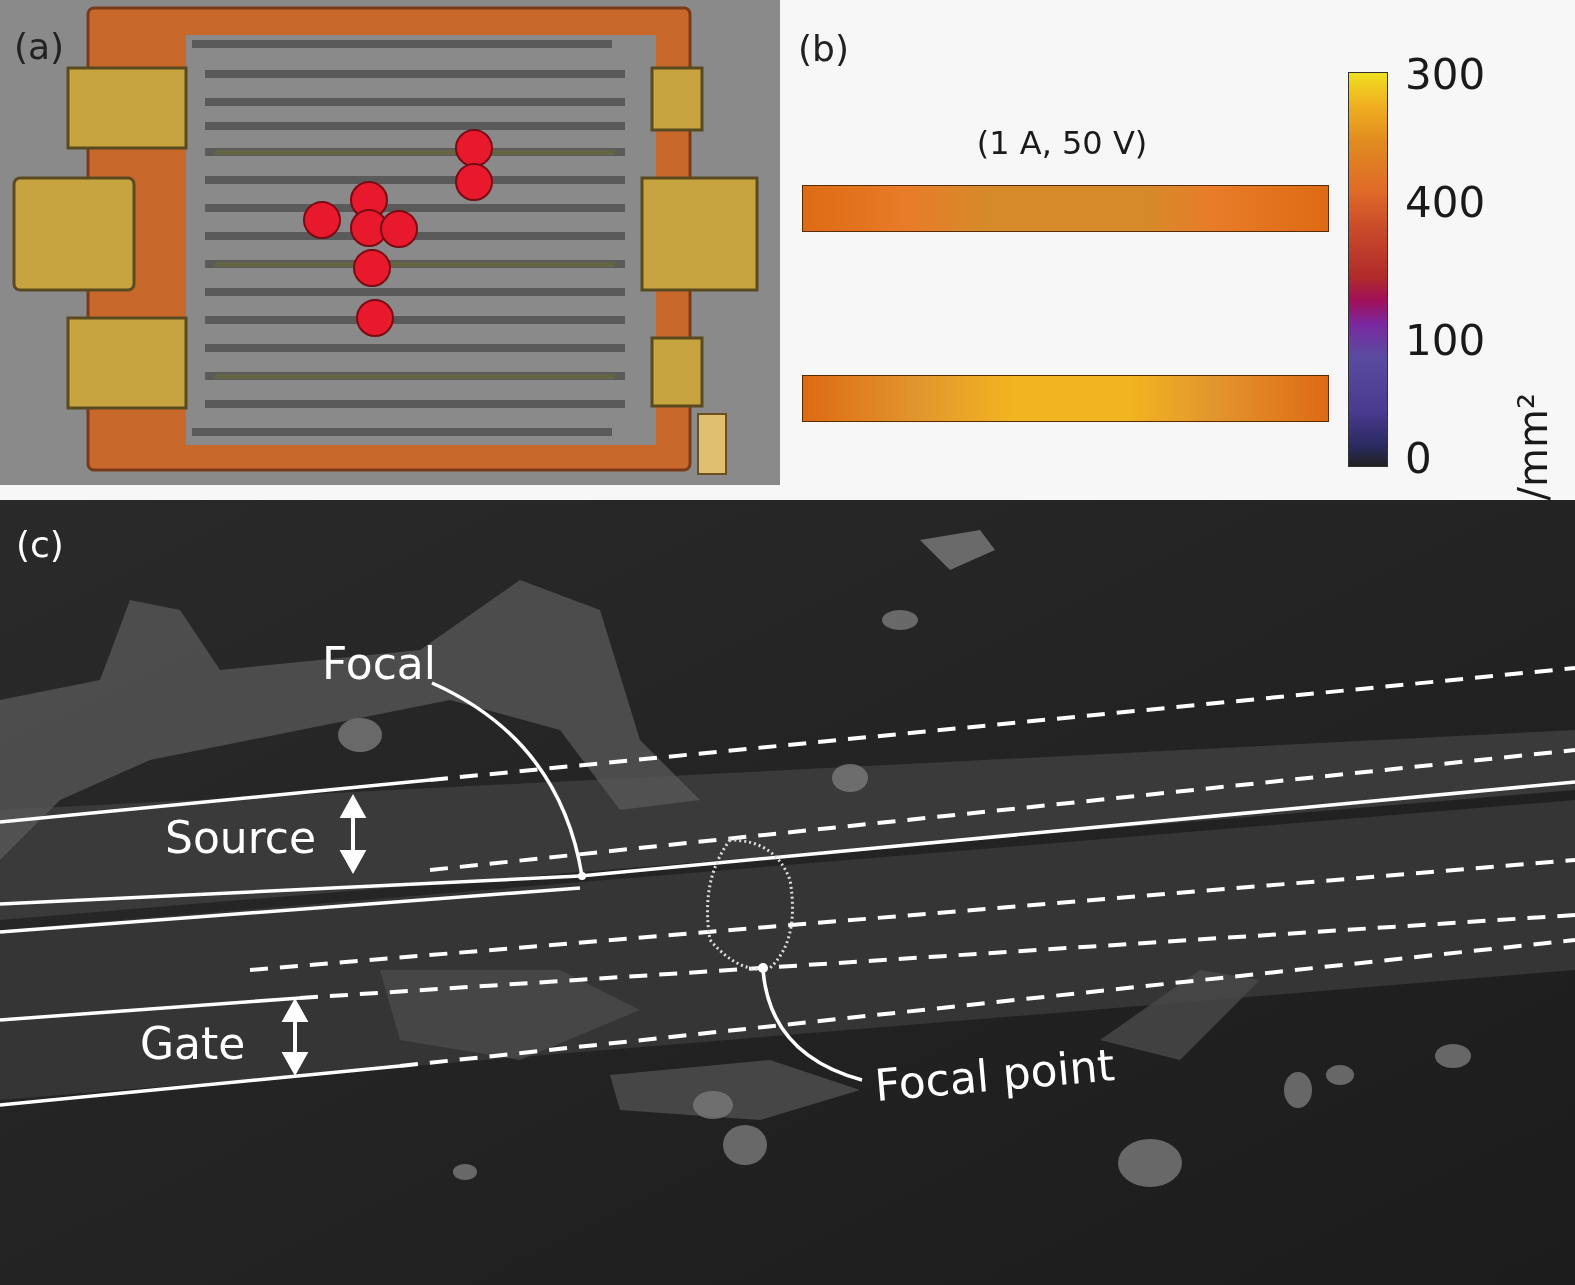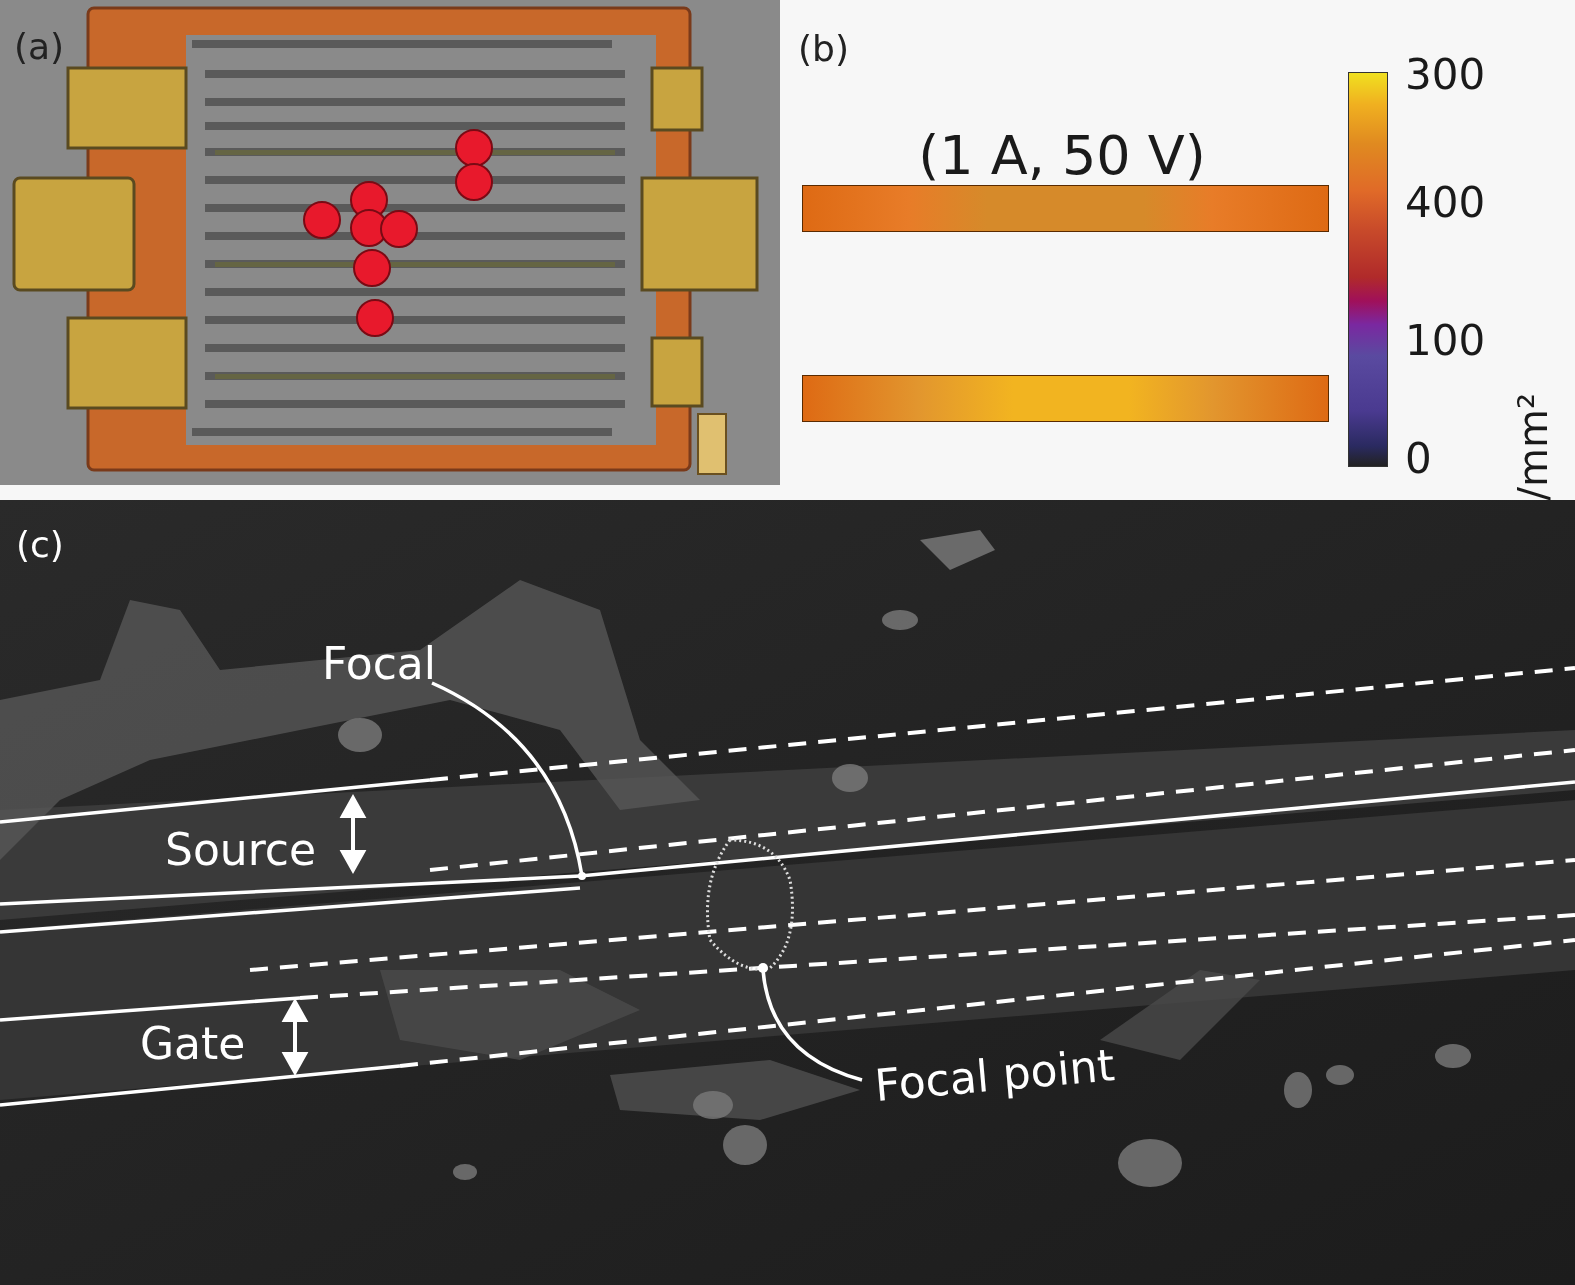--- a/index.html
+++ b/index.html
@@ -4,21 +4,21 @@
 <style>
   html, body { margin:0; padding:0; background:#f7f7f7; }
   body { width:1575px; height:1285px; position:relative; overflow:hidden;
          font-family:"DejaVu Sans", "Liberation Sans", sans-serif; }
   .panel { position:absolute; }
   #panel-a { left:0; top:0; width:780px; height:485px; background:#8a8a8a; overflow:hidden; }
   #panel-b { left:780px; top:0; width:795px; height:500px; background:#f7f7f7; }
   #panel-c { left:0; top:500px; width:1575px; height:785px; background:#222; overflow:hidden; }
   .plabel { position:absolute; font-size:36px; color:#222; }
   #panel-c .plabel { color:#fff; }
-  .hm-title { position:absolute; font-size:54px; color:#1a1a1a; white-space:nowrap; transform:translateX(-50%);text-align:center; }
+  .hm-title { position:absolute; font-size:32px; color:#1a1a1a; white-space:nowrap; transform:translateX(-50%);text-align:center; }
   .heatbar { position:absolute; left:22px; width:525px; height:45px; border:1px solid #5a2a00; }
   .cbar { position:absolute; left:568px; top:72px; width:38px; height:393px; border:1px solid #333; }
   .tick { position:absolute; left:625px; font-size:42px; color:#1a1a1a; }
   .unit { position:absolute; left:718px; top:185px; font-size:40px; color:#1a1a1a; transform-origin:left top; transform:rotate(-90deg) translateX(-180px); white-space:nowrap; }
   .clabel { position:absolute; color:#fff; font-size:44px; white-space:nowrap; }
 </style>
 </head>
 <body>
 
 <div class="panel" id="panel-a">
@@ -149,16 +149,16 @@
       <line x1="353" y1="310" x2="353" y2="358"></line>
       <polygon points="343,316 353,298 363,316"></polygon>
       <polygon points="343,352 353,370 363,352"></polygon>
       <line x1="295" y1="514" x2="295" y2="560"></line>
       <polygon points="285,520 295,502 305,520"></polygon>
       <polygon points="285,554 295,572 305,554"></polygon>
     </g>
   </svg>
   <div class="plabel" style="left:16px;top:24px">(c)</div>
   <div class="clabel" style="left:322px;top:138px">Focal</div>
-  <div class="clabel" style="left:165px;top:324px">Source</div>
+  <div class="clabel" style="left:165px;top:312px">Source</div>
   <div class="clabel" style="left:140px;top:518px">Gate</div>
   <div class="clabel" style="left:875px;top:560px;transform:rotate(-5deg);transform-origin:left center">Focal point</div>
 </div>
 
 </body></html>

